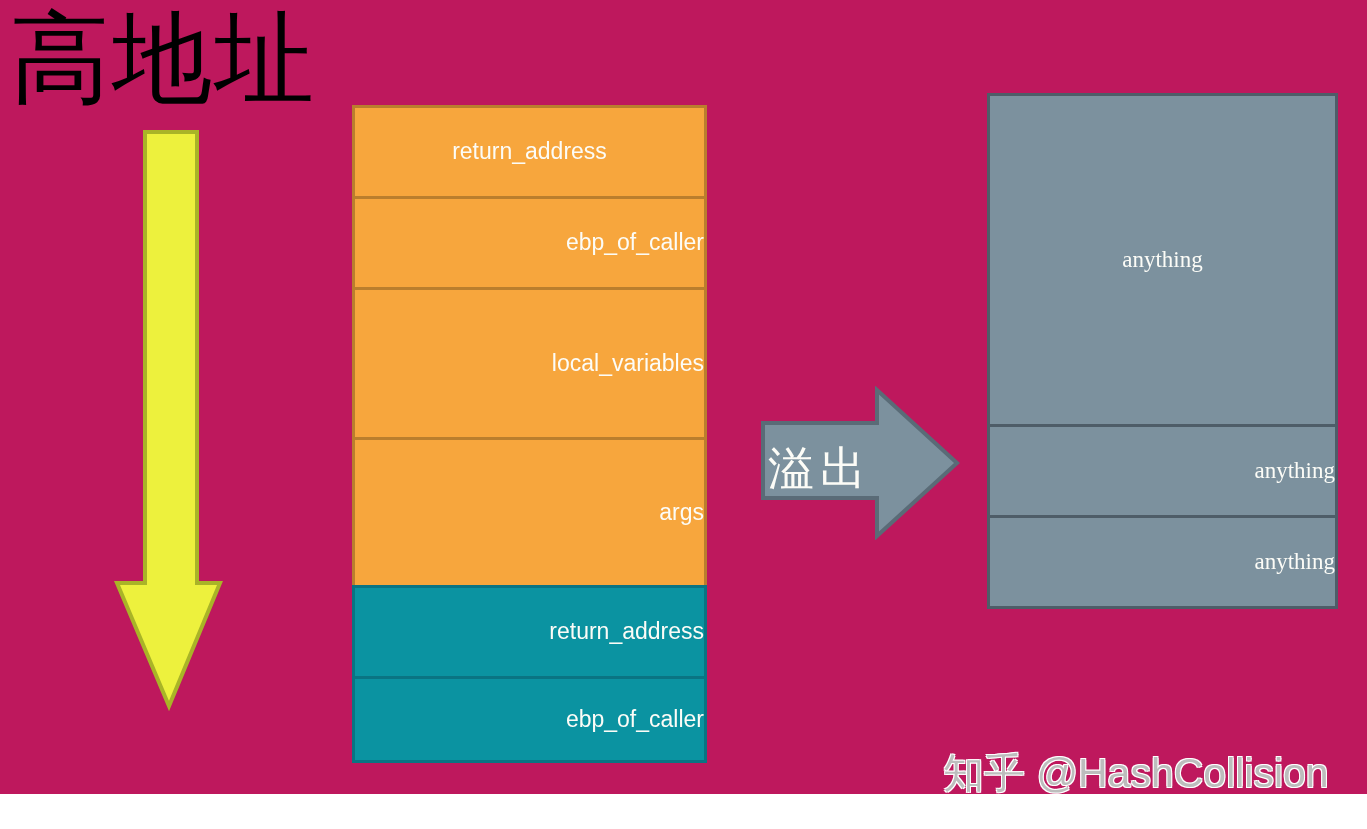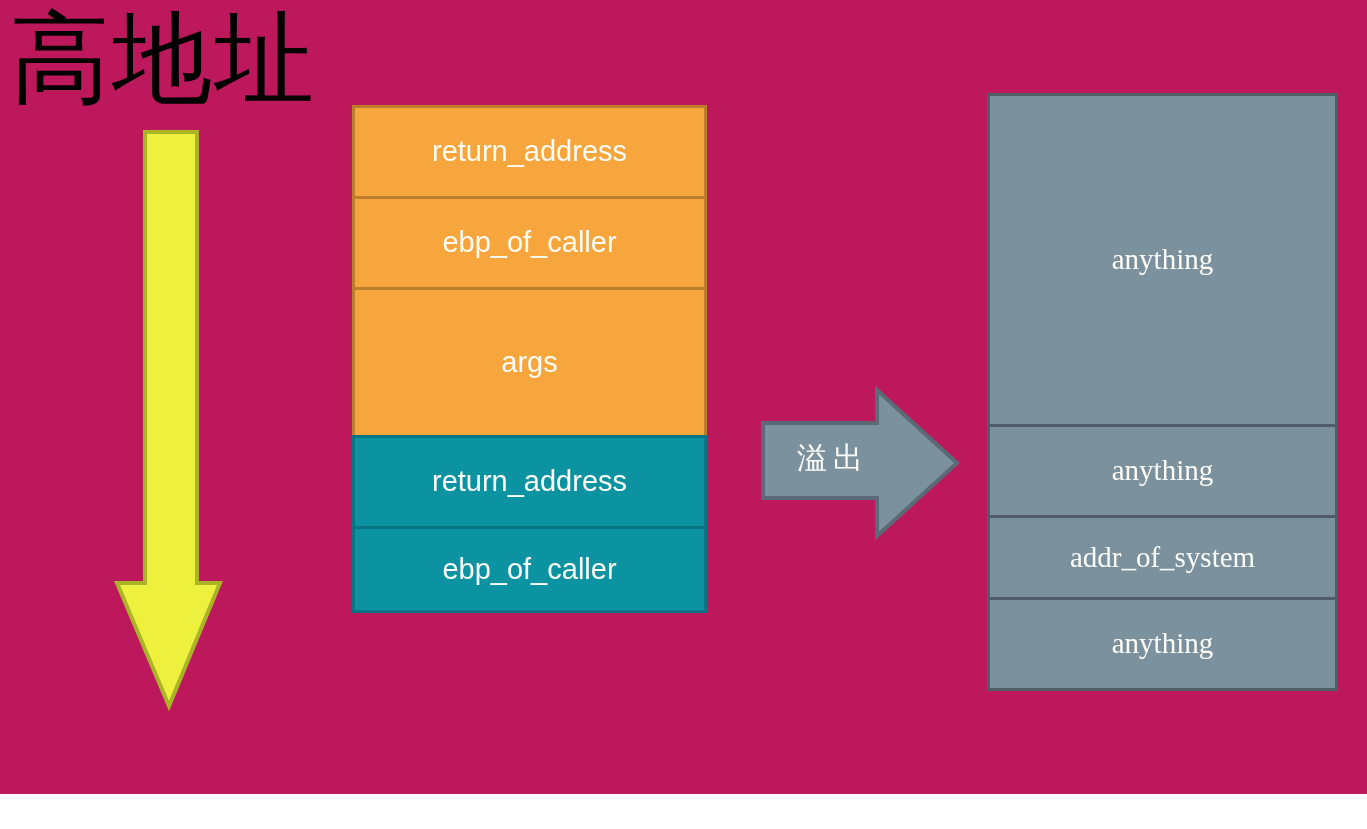--- a/index.html
+++ b/index.html
@@ -21,40 +21,40 @@
   
   #down-arrow{position:absolute;left:112px;top:128px;width:112px;height:584px;}
 
   
   .stack{position:absolute;}
   #before-stack{left:352px;top:105px;width:355px;}
   #after-stack{left:987px;top:93px;width:351px;font-family:Liberation Serif, serif;}
   .seg{
     box-sizing:border-box;width:100%;
     display:flex;align-items:center;justify-content:center;
-    color:#fcfcf7;font-size:29px;line-height:1.1;
+    color:#fcfcf7;font-size:23px;line-height:1.1;
     border:3px solid transparent;
   }
-  .seg + .seg{margin-top:-3px;}
+  .seg + .seg{margin-top:-3px;justify-content:flex-end;}
   .seg.orange{background:var(--orange_fill);border-color:var(--orange_border);}
   .seg.teal{background:var(--teal_fill);border-color:var(--teal_border);}
   .seg.gray{background:var(--gray_fill);border-color:var(--gray_border);}
 
   
   .h-b0{height:94px;} .h-b1{height:94px;} .h-b2{height:153px;}
   .h-b3{height:151px;} .h-b4{height:94px;} .h-b5{height:87px;}
   
   .h-a0{height:334px;} .h-a1{height:80px;} .h-a2{height:94px;}
   .h-a3{height:85px;} .h-a4{height:94px;}
 
   
   #overflow-arrow{position:absolute;left:760px;top:386px;width:200px;height:154px;}
   #overflow-label{
-    position:absolute;left:8px;top:52px;width:130px;text-align:center;
-    color:#fcfcf7;font-size:30px;
+    position:absolute;left:8px;top:52px;width:130px;text-align:left;
+    color:#fcfcf7;font-size:46px;
     font-family:"DejaVu Serif","Liberation Serif",serif;
     letter-spacing:6px;
   }
 
   
   #watermark{
     position:absolute;left:943px;top:746px;z-index:10;
     color:var(--watermark_color);font-size:41px;white-space:nowrap;
     text-shadow:1px 1px 0 #fff,-1px -1px 0 #fff,1px -1px 0 #fff,-1px 1px 0 #fff;
   }
@@ -73,20 +73,23 @@
   </div>
 
 
   <div id="before-stack" class="stack">
     <div class="seg orange h-b0">
       <span>return_address</span>
     </div>
     <div class="seg orange h-b1">
       <span>ebp_of_caller</span>
     </div>
+    <div class="seg orange h-b2">
+      <span>local_variables</span>
+    </div>
     <div class="seg orange h-b3">
       <span>args</span>
     </div>
     <div class="seg teal h-b4">
       <span>return_address</span>
     </div>
     <div class="seg teal h-b5">
       <span>ebp_of_caller</span>
     </div>
   </div>
@@ -98,22 +101,20 @@
     <div id="overflow-label">溢出</div>
   </div>
 
   <div id="after-stack" class="stack">
     <div class="seg gray h-a0">
       <span>anything</span>
     </div>
     <div class="seg gray h-a2">
       <span>anything</span>
     </div>
-    <div class="seg gray h-a3">
-      <span>addr_of_system</span>
-    </div>
     <div class="seg gray h-a4">
       <span>anything</span>
     </div>
   </div>
 
+  <div id="watermark">知乎 @HashCollision</div>
 
 </div>
 
 </body></html>

